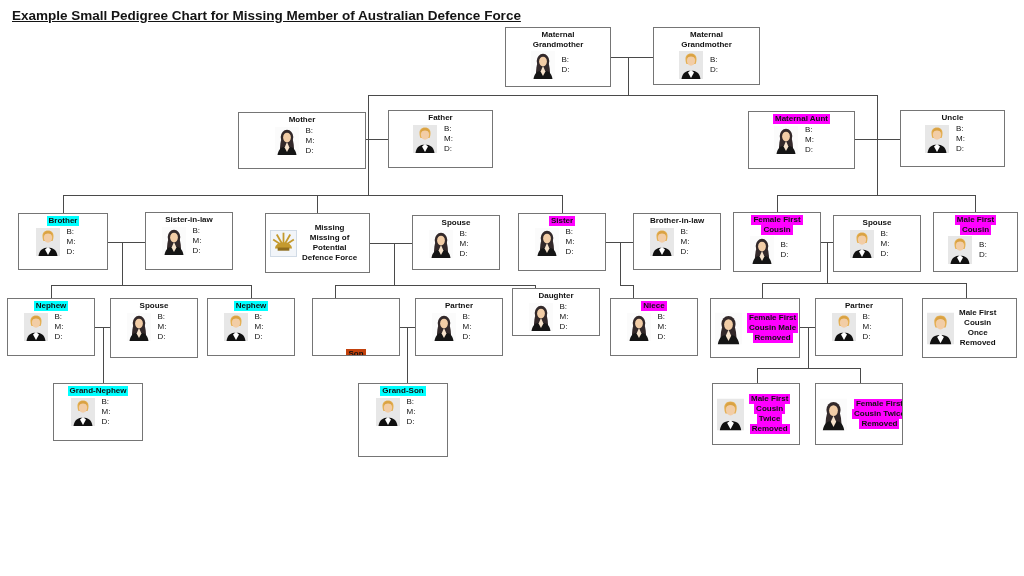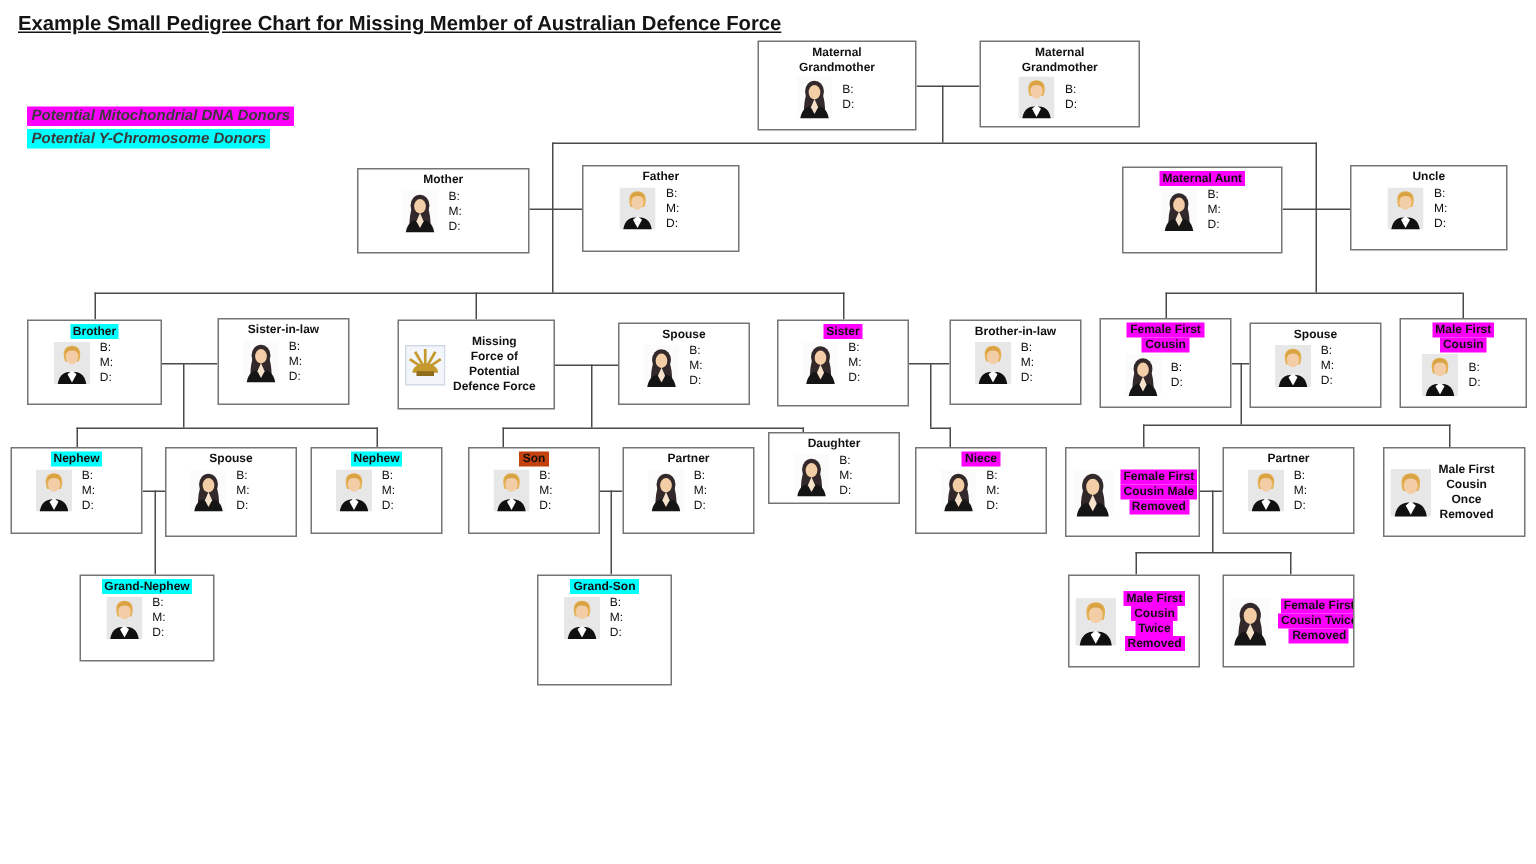--- a/index.html
+++ b/index.html
@@ -28,24 +28,20 @@
   .icon{display:inline-flex;flex-shrink:0;}
   .icon svg{width:24px;height:28px;}
   .icon.icon-adf svg{width:32px;height:32px;}
   .pbox.side .icon svg{width:27px;height:33px;}
 </style>
 </head>
 <body>
 
 <div id="stage">
   <div id="title">Example Small Pedigree Chart for Missing Member of Australian Defence Force</div>
-  <div id="legend">
-      <div class="legend-item"><span style="background: rgb(255, 0, 255);">Potential Mitochondrial DNA Donors</span></div>
-      <div class="legend-item"><span style="background: rgb(0, 255, 255);">Potential Y-Chromosome Donors</span></div>
-    </div>
   <div id="lines">
       <div class="cline" style="left: 611px; top: 57px; width: 42px; height: 1px;"></div>
       <div class="cline" style="left: 628px; top: 57px; width: 1px; height: 38px;"></div>
       <div class="cline" style="left: 368px; top: 95px; width: 510px; height: 1px;"></div>
       <div class="cline" style="left: 368px; top: 95px; width: 1px; height: 100px;"></div>
       <div class="cline" style="left: 877px; top: 95px; width: 1px; height: 100px;"></div>
       <div class="cline" style="left: 345px; top: 139px; width: 43px; height: 1px;"></div>
       <div class="cline" style="left: 855px; top: 139px; width: 45px; height: 1px;"></div>
       <div class="cline" style="left: 63px; top: 195px; width: 500px; height: 1px;"></div>
       <div class="cline" style="left: 63px; top: 195px; width: 1px; height: 18px;"></div>
@@ -121,21 +117,21 @@
               <path d="M2.5 28 C3.5 21.5 7 19.8 12 19.8 C17 19.8 20.5 21.5 21.5 28 Z" fill="#101010"></path>
               <path d="M12 19 L9 21.5 L12 27 L15 21.5 Z" fill="#ffffff"></path>
             </svg>
           </span>
           <div class="pfields">
             <div>B:</div>
             <div>D:</div>
           </div>
         </div>
       </div>
-      <div class="pbox" style="left: 238px; top: 112px; width: 115px; height: 57px;">
+      <div class="pbox" style="left: 238px; top: 112px; width: 128px; height: 57px;">
         <div class="plabel">
           <div class="pline"><span>Mother</span></div>
         </div>
         <div class="prow">
           <span class="icon">
             <svg viewBox="0 0 24 28" xmlns="http://www.w3.org/2000/svg">
               <rect width="24" height="28" fill="#fbfbfb"></rect>
               <ellipse cx="12" cy="10" rx="6.3" ry="7.2" fill="#33292a"></ellipse>
               <path d="M5 26 Q4.6 16 7 11 L17 11 Q19.4 16 19 26 Z" fill="#33292a"></path>
               <ellipse cx="12" cy="10.5" rx="3.9" ry="4.8" fill="#f2cda6"></ellipse>
@@ -270,21 +266,21 @@
               <path d="M15 18 L22.5 5"></path>
               <path d="M15 18 L3.5 10.5"></path>
               <path d="M15 18 L26.5 10.5"></path>
             </g>
             <path d="M5.5 20.5 A9.5 7 0 0 1 24.5 20.5 Z" fill="#c49a2e"></path>
             <path d="M8.5 19.5 h13 v3.5 h-13 Z" fill="#8f6d1d"></path>
           </svg>
         </span>
         <div class="plabel">
           <div class="pline"><span>Missing</span></div>
-          <div class="pline"><span>Force of</span></div>
+          <div class="pline"><span>Missing of</span></div>
           <div class="pline"><span>Potential</span></div>
           <div class="pline"><span>Defence Force</span></div>
         </div>
       </div>
       <div class="pbox" style="left: 412px; top: 215px; width: 88px; height: 55px;">
         <div class="plabel">
           <div class="pline"><span>Spouse</span></div>
         </div>
         <div class="prow">
           <span class="icon">
@@ -475,21 +471,21 @@
           </span>
           <div class="pfields">
             <div>B:</div>
             <div>M:</div>
             <div>D:</div>
           </div>
         </div>
       </div>
       <div class="pbox" style="left: 312px; top: 298px; width: 88px; height: 58px;">
         <div class="plabel">
-          <div class="pline"><span class="hl" style="background: #c2410c;">Son</span></div>
+          <div class="pline"><span class="hl" style="background: #c2410c; margin-top: 48px;">Son</span></div>
         </div>
         <div class="prow">
           <span class="icon">
             <svg viewBox="0 0 24 28" xmlns="http://www.w3.org/2000/svg">
               <rect width="24" height="28" fill="#e7e7e7"></rect>
               <path d="M12 2.5 C8.2 2.5 6.3 5 6.5 8.5 C6.6 10.5 7 12 7.5 13 L16.5 13 C17 12 17.4 10.5 17.5 8.5 C17.7 5 15.8 2.5 12 2.5 Z" fill="#e5b054"></path>
               <ellipse cx="12" cy="9.8" rx="4.1" ry="5" fill="#f2cda6"></ellipse>
               <path d="M12 3 C9 3 7.3 5 7.5 8 C8.5 6.3 10 5.6 12 5.6 C14 5.6 15.5 6.3 16.5 8 C16.7 5 15 3 12 3 Z" fill="#d9a243"></path>
               <path d="M2.5 28 C3.5 21.5 7 19.8 12 19.8 C17 19.8 20.5 21.5 21.5 28 Z" fill="#101010"></path>
               <path d="M12 19 L9 21.5 L12 27 L15 21.5 Z" fill="#ffffff"></path>

